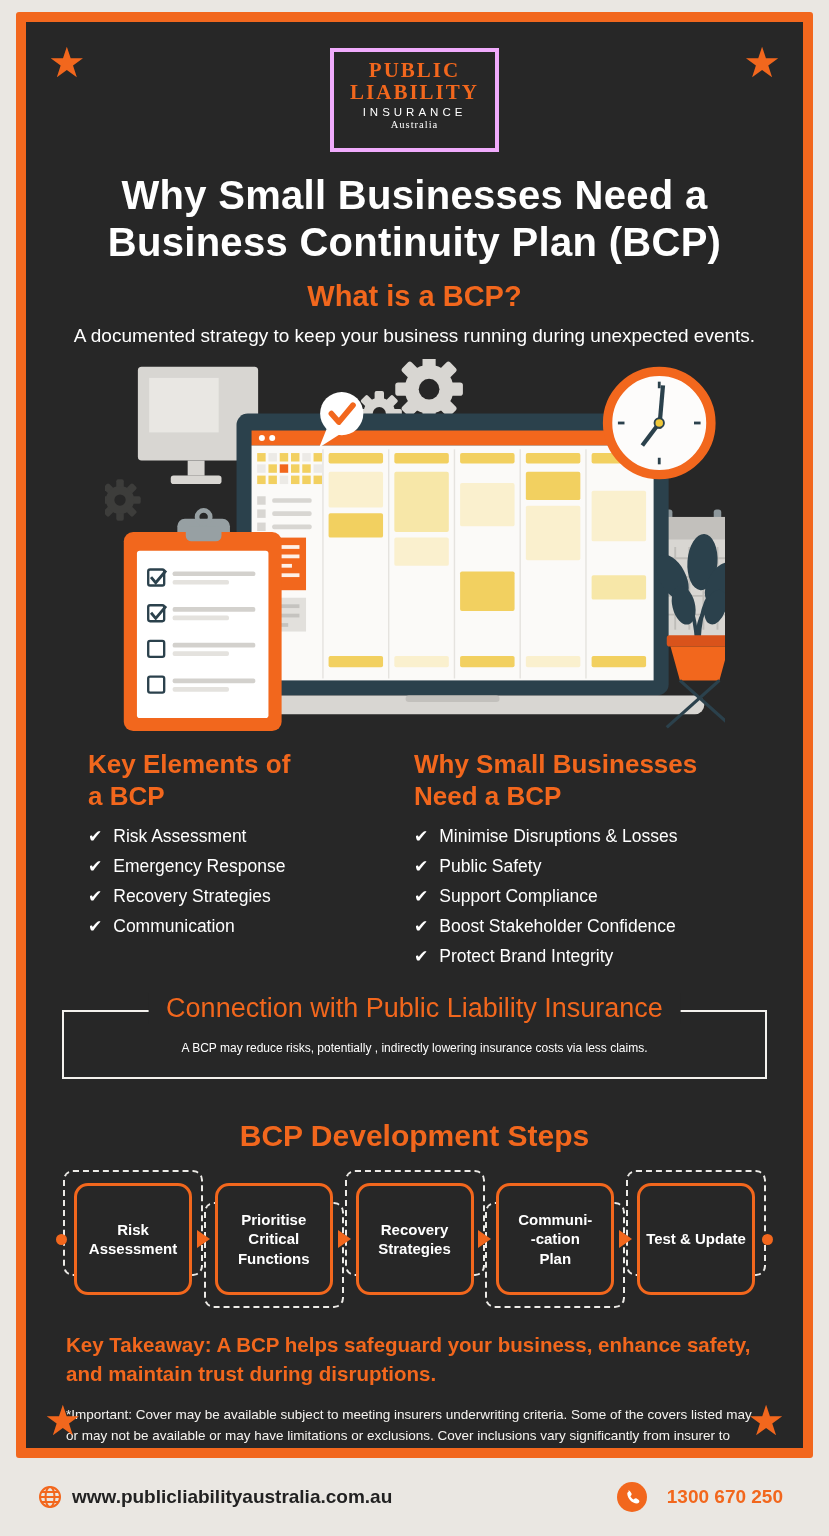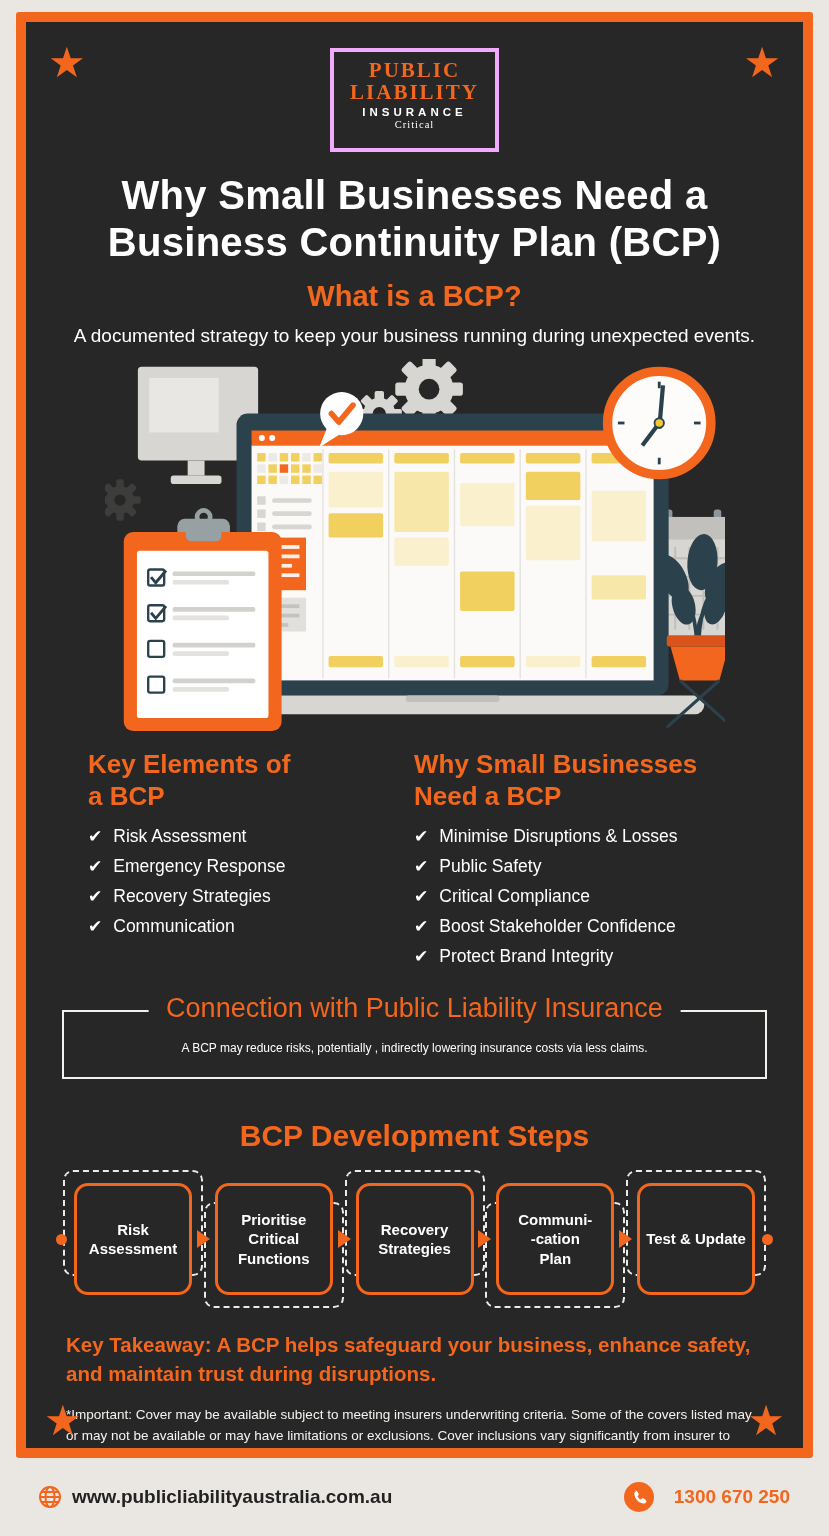--- a/index.html
+++ b/index.html
@@ -28,21 +28,21 @@
   .star.bl{bottom:6px;left:18px;}
   .star.br{bottom:6px;right:18px;}
 
   .logo{
     width:max-content;margin:26px auto 0;
     border:4px solid #f0abfc;
     padding:7px 16px 18px;
     text-align:center;
   }
   .logo-l1{font-family:"Liberation Serif","DejaVu Serif",serif;font-weight:700;color:var(--orange);font-size:21px;letter-spacing:2px;line-height:1.05;}
-  .logo-l3{color:#fff;font-size:11.5px;letter-spacing:4px;font-weight:700;margin-top:3px;}
+  .logo-l3{color:#fff;font-size:11.5px;letter-spacing:4px;font-weight:400;margin-top:3px;}
   .logo-l4{color:#fff;font-size:10.5px;letter-spacing:1px;margin-top:1px;font-family:"Liberation Serif","DejaVu Serif",serif;}
 
   .title{
     color:#fff;text-align:center;white-space:pre-line;
     font-size:40px;font-weight:800;line-height:1.18;letter-spacing:.3px;
     margin:20px auto 0;width:720px;
   }
   .subtitle{
     color:var(--orange);text-align:center;
     font-size:29px;font-weight:800;margin-top:14px;
@@ -102,21 +102,21 @@
   .takeaway{
     margin:36px 40px 0;color:var(--orange);
     font-size:20.5px;font-weight:800;line-height:1.4;
   }
   .disclaimer{
     margin:16px 40px 0;color:#F5F3F0;
     font-size:13.5px;line-height:1.55;font-weight:500;
   }
 
   .footer{
-    position:absolute;left:0;right:1px;bottom:0;height:78px;
+    position:absolute;left:0;right:8px;bottom:0;height:78px;
     display:flex;align-items:center;justify-content:space-between;
     padding:0 38px;
   }
   .site{display:flex;align-items:center;gap:10px;color:#222;font-size:19px;font-weight:700;cursor:pointer;}
   .phone{display:flex;align-items:center;gap:20px;color:var(--orange);font-size:19px;font-weight:800;cursor:pointer;}
   .phone-badge{
     width:30px;height:30px;border-radius:50%;background:var(--orange);
     display:flex;align-items:center;justify-content:center;
   }
 </style>
@@ -127,21 +127,21 @@
   <div class="frame">
     <span class="star tl">★</span>
     <span class="star tr">★</span>
     <span class="star bl">★</span>
     <span class="star br">★</span>
 
     <div class="logo">
       <div class="logo-l1">PUBLIC</div>
       <div class="logo-l1">LIABILITY</div>
       <div class="logo-l3">INSURANCE</div>
-      <div class="logo-l4">Critical</div>
+      <div class="logo-l4">Australia</div>
     </div>
 
     <h1 class="title">Why Small Businesses Need a
 Business Continuity Plan (BCP)</h1>
     <h2 class="subtitle">What is a BCP?</h2>
     <p class="desc">A documented strategy to keep your business running during unexpected events.</p>
 
     <div class="illus">
       <svg viewBox="0 0 660 400" width="620" height="376">
 
@@ -376,21 +376,21 @@
           <li>
               <span class="chk">✔</span>
               <span>Minimise Disruptions &amp; Losses</span>
             </li>
           <li>
               <span class="chk">✔</span>
               <span>Public Safety</span>
             </li>
           <li>
               <span class="chk">✔</span>
-              <span>Critical Compliance</span>
+              <span>Support Compliance</span>
             </li>
           <li>
               <span class="chk">✔</span>
               <span>Boost Stakeholder Confidence</span>
             </li>
           <li>
               <span class="chk">✔</span>
               <span>Protect Brand Integrity</span>
             </li>
         </ul>

